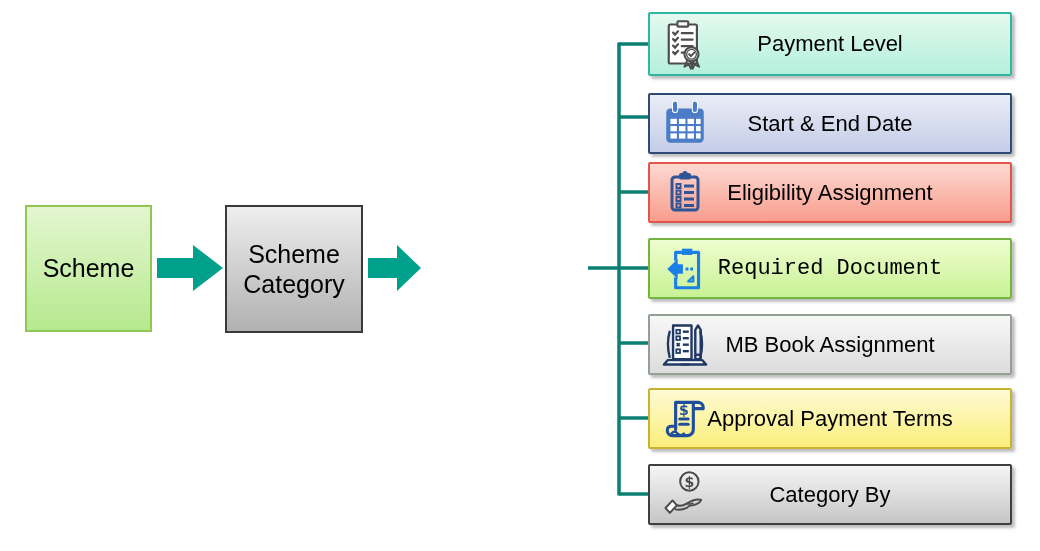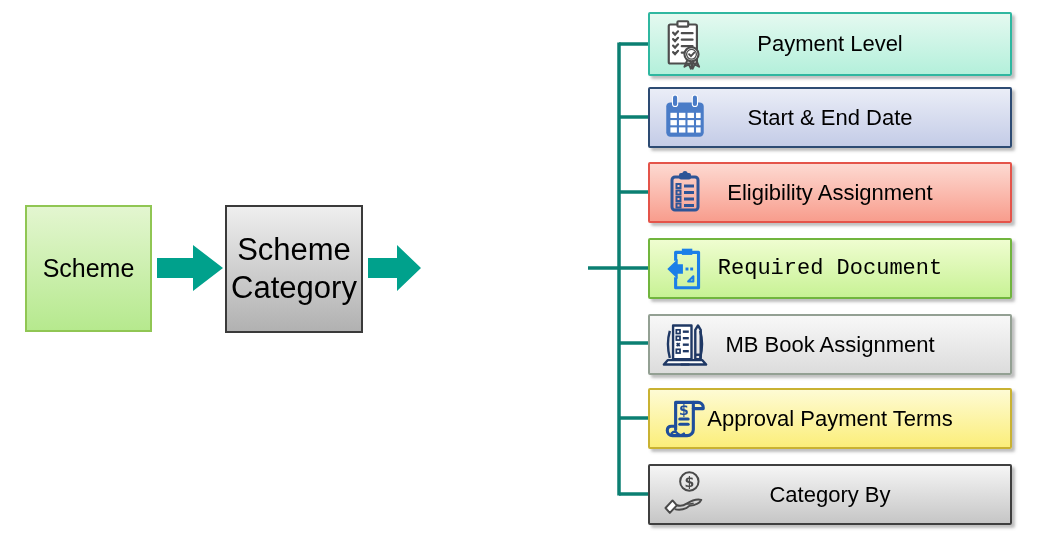--- a/index.html
+++ b/index.html
@@ -30,21 +30,21 @@
   .node-scheme {
     left: 25px; top: 205px; width: 123px; height: 123px;
     background: linear-gradient(#e3f6d0, #b6e98e);
     border: 2px solid #90c653;
     font-size: 25px;
   }
   .node-category {
     left: 225px; top: 205px; width: 134px; height: 124px;
     background: linear-gradient(#eeeeee, #b1b1b1);
     border: 2px solid #3a3a3a;
-    font-size: 31px;
+    font-size: 25px;
   }
   .node-ccs {
     left: 422px; top: 155px; width: 164px; height: 223px;
     background: linear-gradient(#ebfdf6, #a7efda);
     border: 2px solid #2fb7a0;
     font-size: 27px;
   }
   .node-label { padding: 0 6px; }
   
   .item {
@@ -58,21 +58,21 @@
     display: flex; align-items: center; justify-content: center;
     font-size: 22px; color: #000;
   }
   .icon {
     position: absolute; left: 9px; top: 50%;
     transform: translateY(-50%);
     width: 52px; height: 52px;
     display: flex; align-items: center; justify-content: center;
   }
   .i0 { top: 12px;  height: 60px; background: linear-gradient(#e4f9f0, #b4f0db); border: 2px solid #2fb7a0; }
-  .i1 { top: 87px;  height: 57px; background: linear-gradient(#eaedf7, #c4cce7); border: 2px solid #2d4b73; }
+  .i1 { top: 93px;  height: 57px; background: linear-gradient(#eaedf7, #c4cce7); border: 2px solid #2d4b73; }
   .i2 { top: 162px; height: 57px; background: linear-gradient(#fdd9d1, #f89d8d); border: 2px solid #e4544a; }
   .i3 { top: 238px; height: 57px; background: linear-gradient(#effdd0, #c8f295); border: 2px solid #71b53e; font-family: Liberation Mono, monospace; }
   .i4 { top: 314px; height: 57px; background: linear-gradient(#f8f8f8, #dcdcdc); border: 2px solid #93a093; }
   .i5 { top: 388px; height: 57px; background: linear-gradient(#fefbd4, #fbee7a); border: 2px solid #c9b232; }
   .i6 { top: 464px; height: 57px; background: linear-gradient(#f5f5f5, #c6c6c6); border: 2px solid #3f3f3f; }
 </style>
 </head>
 <body>
 
 <div class="canvas">

